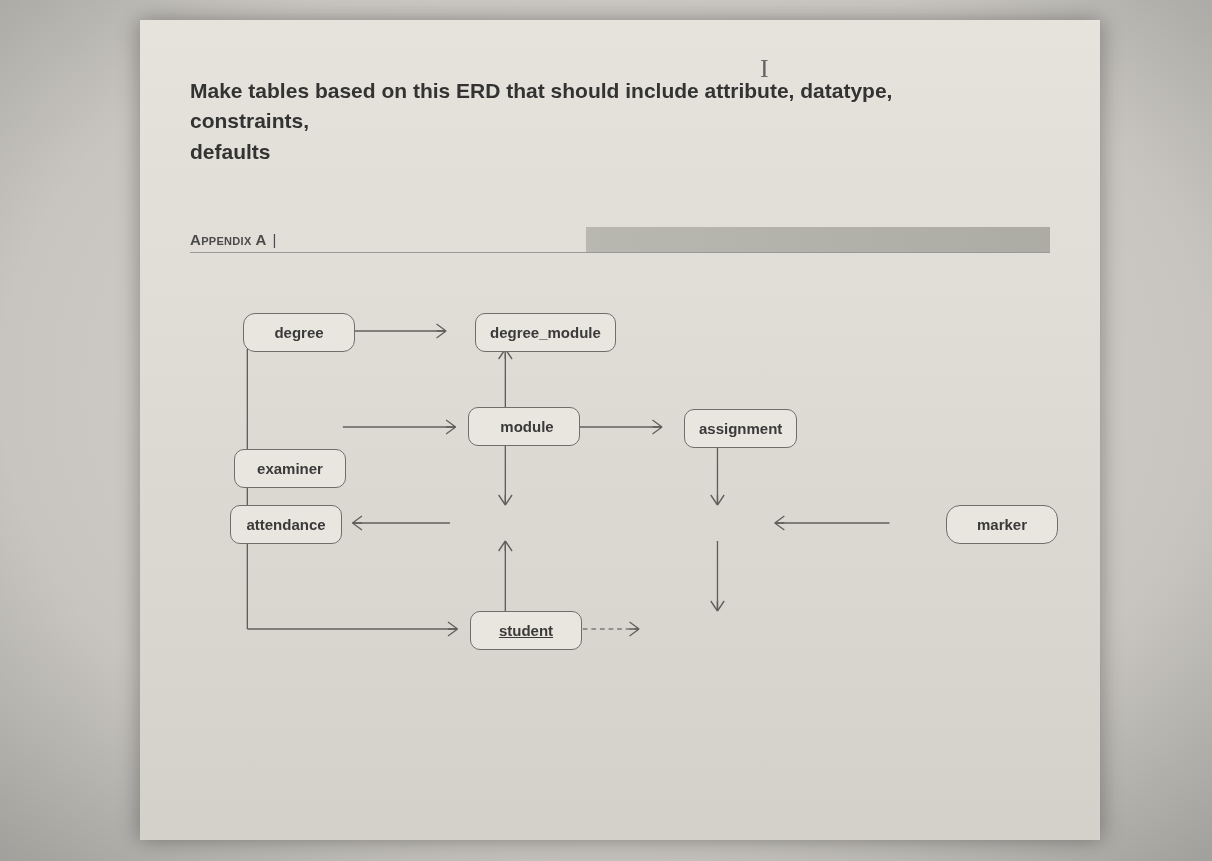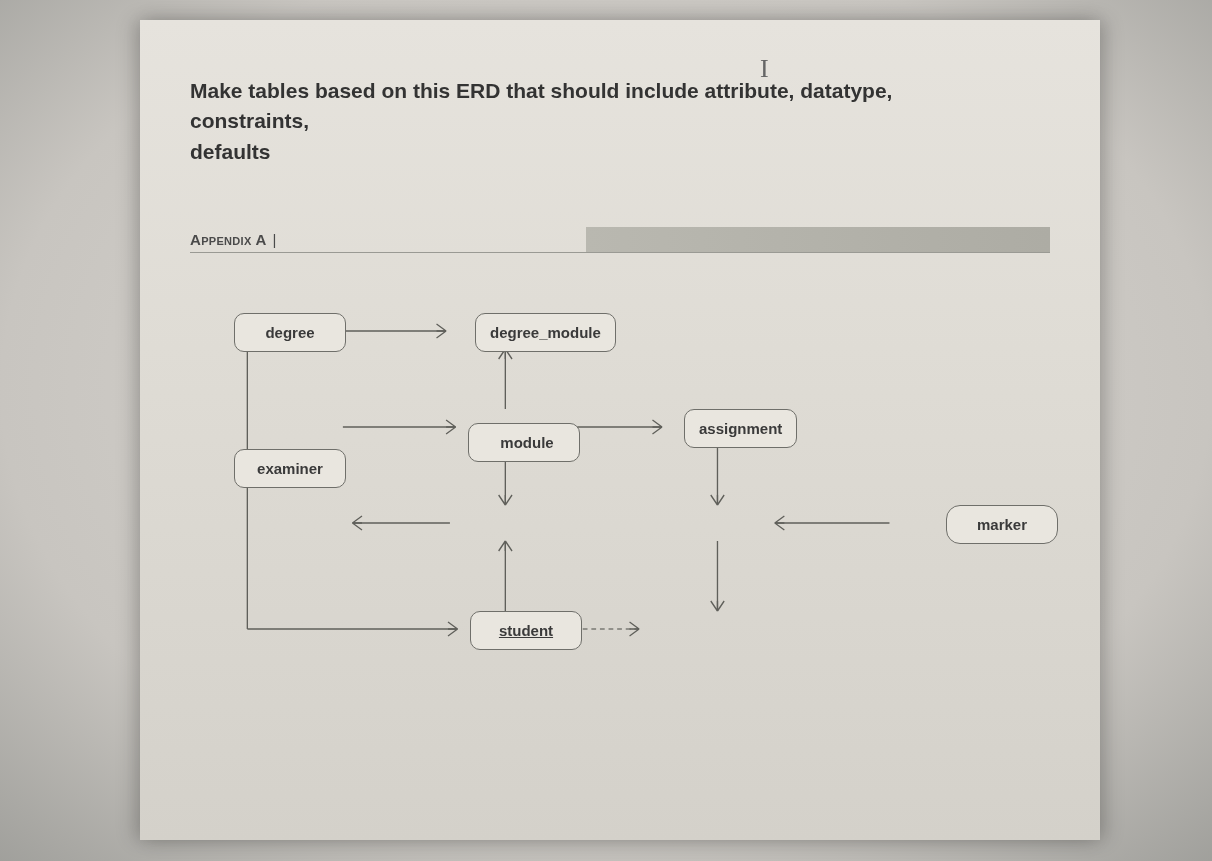--- a/index.html
+++ b/index.html
@@ -151,22 +151,23 @@
 
       <line x1="552" y1="254" x2="552" y2="324"></line>
       <path class="crow" d="M552 324 l-7 -10 M552 324 l0 -10 M552 324 l7 -10"></path>
 
       <line class="dashed" x1="384" y1="342" x2="470" y2="342"></line>
       <path class="crow" d="M470 342 l-10 -7 M470 342 l-10 0 M470 342 l-10 7"></path>
 
       <line class="dashed" x1="60" y1="236" x2="48" y2="236" style="display:none"></line>
     </svg>
 
-    <div class="entity" style="left:44px;  top:26px;">degree</div>
+    <div class="entity" style="left:53px;  top:26px;border-radius:12px;">degree</div>
     <div class="entity" style="left:268px; top:26px;margin-left:17px;">degree_module</div>
     <div class="entity" style="left:44px;  top:122px;margin-top:40px;">examiner</div>
-    <div class="entity" style="left:278px; top:136px;padding-left:20px;">module</div>
+    <div class="entity" style="left:278px; top:120px;padding-left:20px;">module</div>
     <div class="entity" style="left:494px; top:122px;">assignment</div>
+    <div class="entity" style="left:40px;  top:218px;">attendance</div>
     <div class="entity" style="left:756px; top:218px;border-radius:14px;">marker</div>
     <div class="entity" style="left:280px; top:324px;text-decoration:underline;">student</div>
 
   </div>
 </div>
 
 </body></html>

